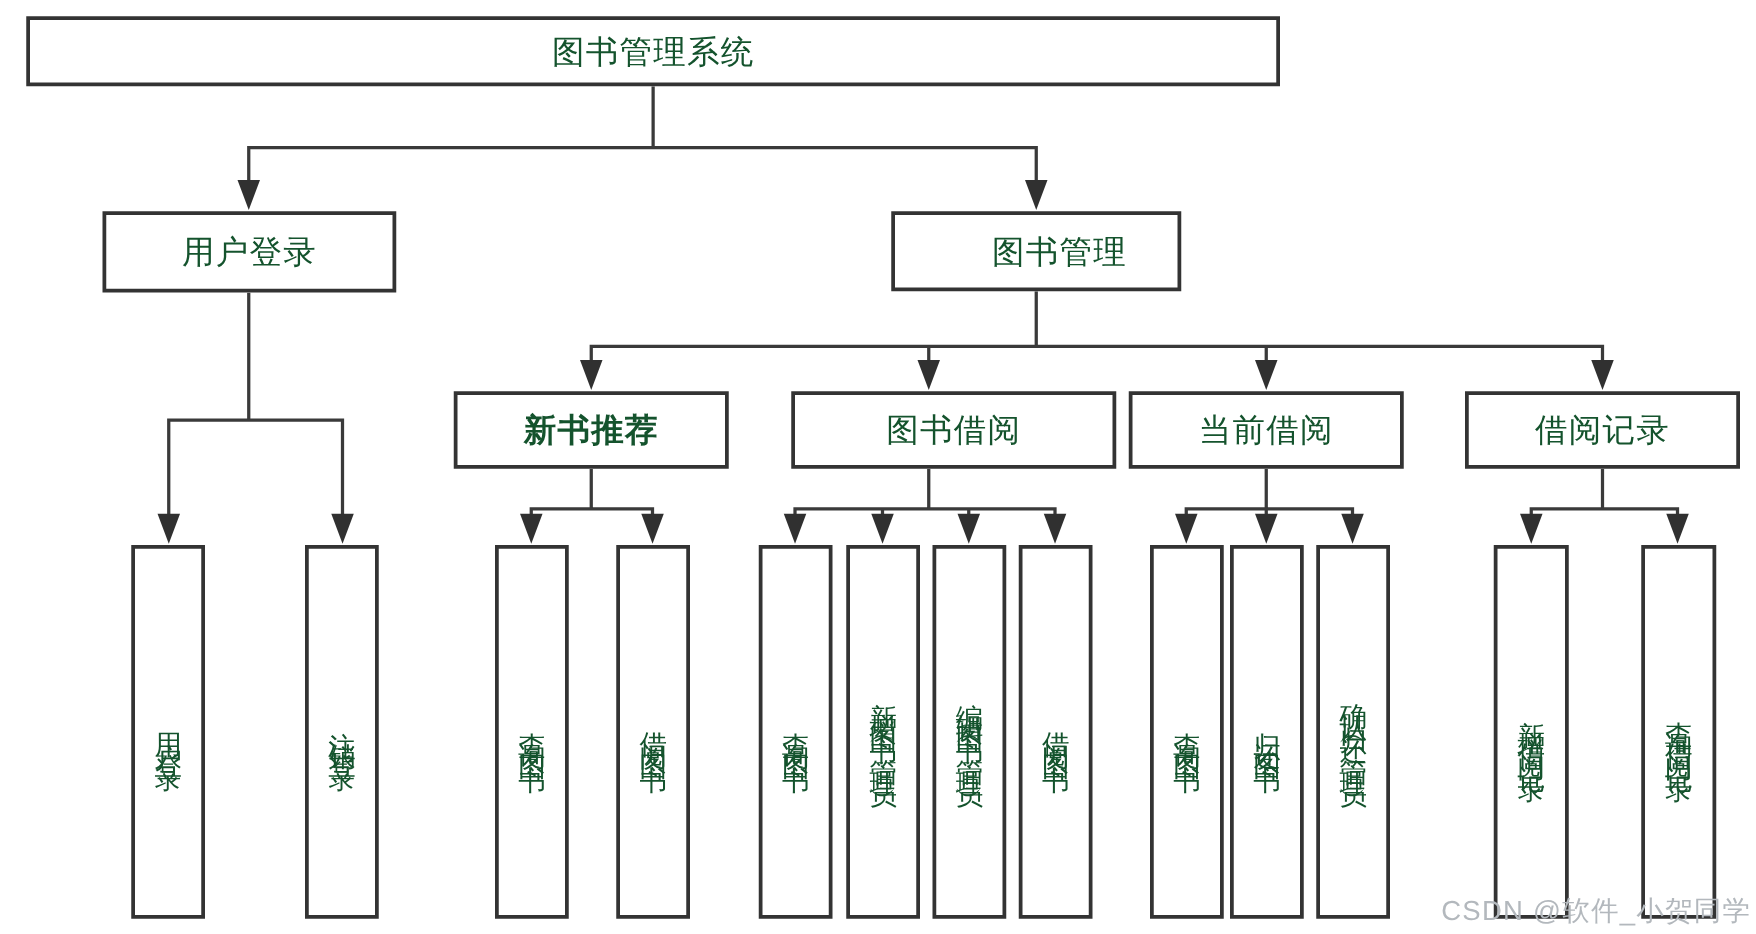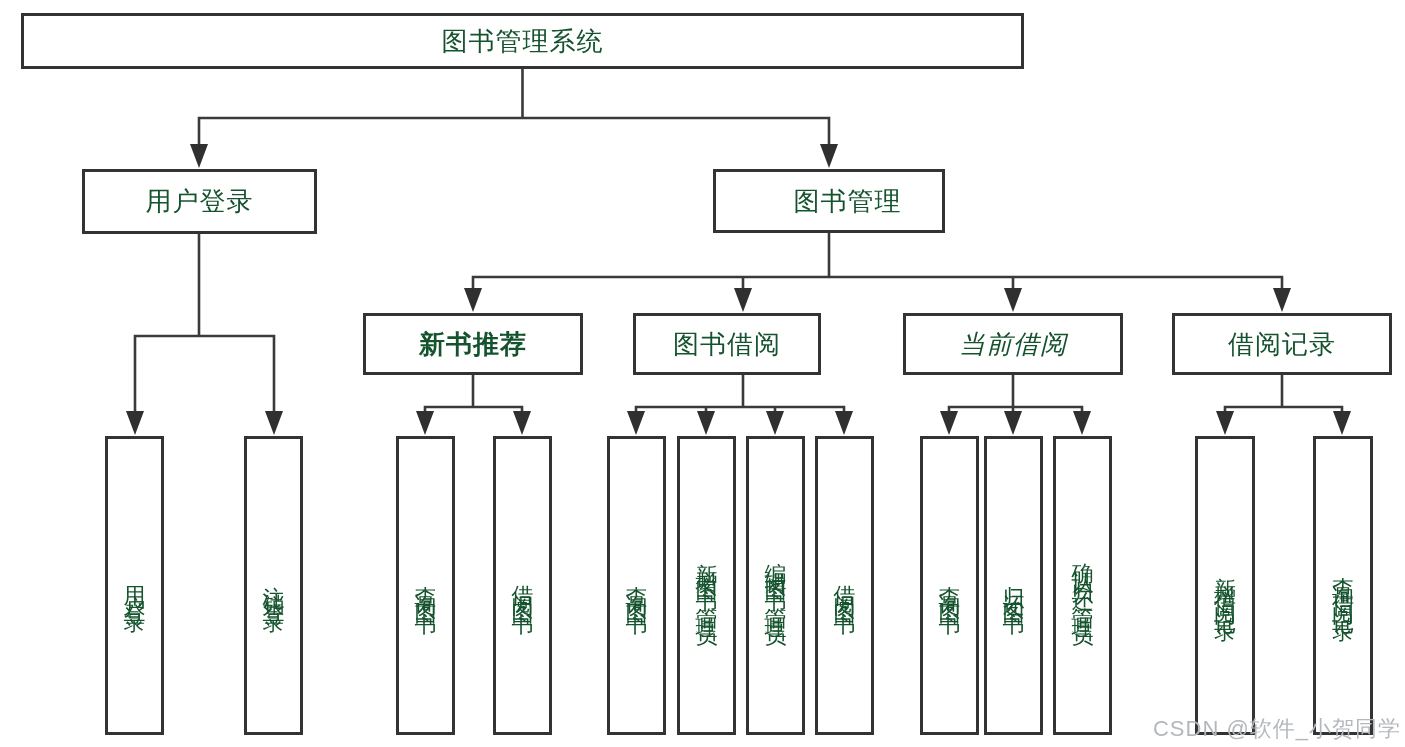--- a/index.html
+++ b/index.html
@@ -103,22 +103,22 @@
       <polygon points="1333,411 1351,411 1342,435"></polygon>
     </g>
   </svg>
 
   <div class="box h-label" style="left:21px; top:13px; width:1003px; height:56px;">图书管理系统</div>
 
   <div class="box h-label" style="left:82px; top:169px; width:235px; height:65px;">用户登录</div>
   <div class="box h-label" style="left:713px; top:169px; width:232px; height:64px;padding-left:37px;">图书管理</div>
 
   <div class="box h-label" style="left:363px; top:313px; width:220px; height:62px;font-weight:bold;">新书推荐</div>
-  <div class="box h-label" style="left:633px; top:313px; width:188px; height:62px;">图书借阅</div>
-  <div class="box h-label" style="left:903px; top:313px; width:220px; height:62px;font-style:italic;">当前借阅</div>
+  <div class="box h-label" style="left:633px; top:313px; width:260px; height:62px;">图书借阅</div>
+  <div class="box h-label" style="left:903px; top:313px; width:220px; height:62px;">当前借阅</div>
   <div class="box h-label" style="left:1172px; top:313px; width:220px; height:62px;">借阅记录</div>
 
   <div class="box leaf" style="left:105px; top:436px; width:59px; height:299px;">用户登录</div>
   <div class="box leaf" style="left:244px; top:436px; width:59px; height:299px;">注销登录</div>
 
   <div class="box leaf" style="left:396px; top:436px; width:59px; height:299px;">查询图书</div>
   <div class="box leaf" style="left:493px; top:436px; width:59px; height:299px;">借阅图书</div>
 
   <div class="box leaf" style="left:607px; top:436px; width:59px; height:299px;">查询图书</div>
   <div class="box leaf" style="left:677px; top:436px; width:59px; height:299px;">新增图书（管理员）</div>

